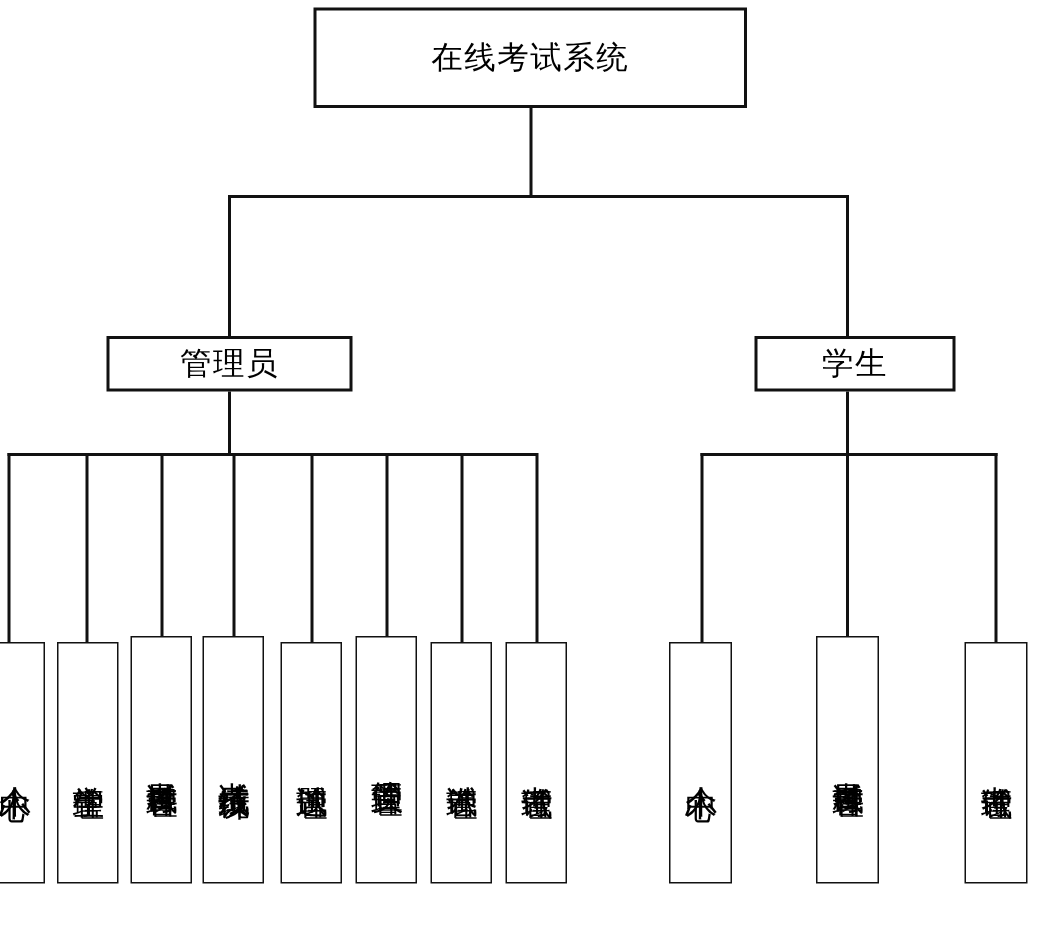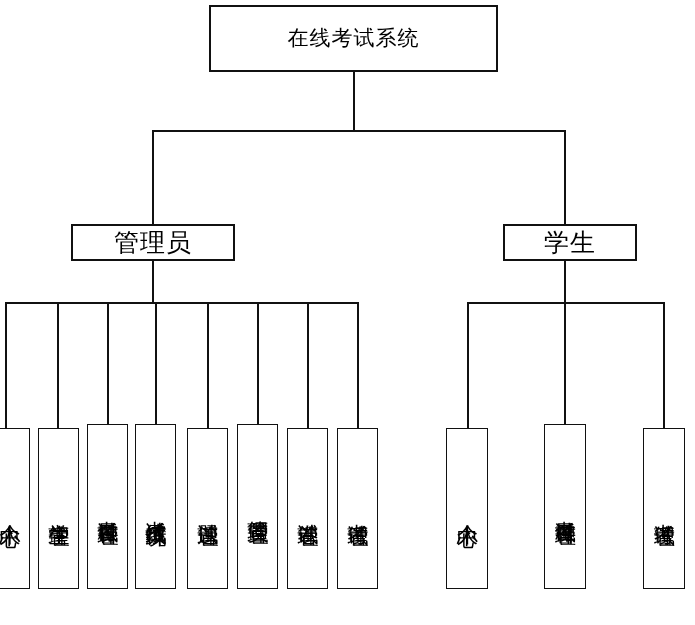--- a/index.html
+++ b/index.html
@@ -48,21 +48,21 @@
     letter-spacing: 1px;
   }
   
   .node-l2 {
     height: 37px;
     border-width: 2px;
   }
   #node-admin { left: 71px;  top: 224px; width: 164px; }
   #node-student { left: 503px; top: 224px; width: 134px; }
   .node-l2 .node-label {
-    font-size: 25px;
+    font-size: 21px;
     letter-spacing: 1px;
   }
   
   .node-leaf {
     border-width: 1px;
     padding-top: 2px;
     padding-bottom: 2px;
     align-items: center;
   }
   .node-leaf .node-label {

